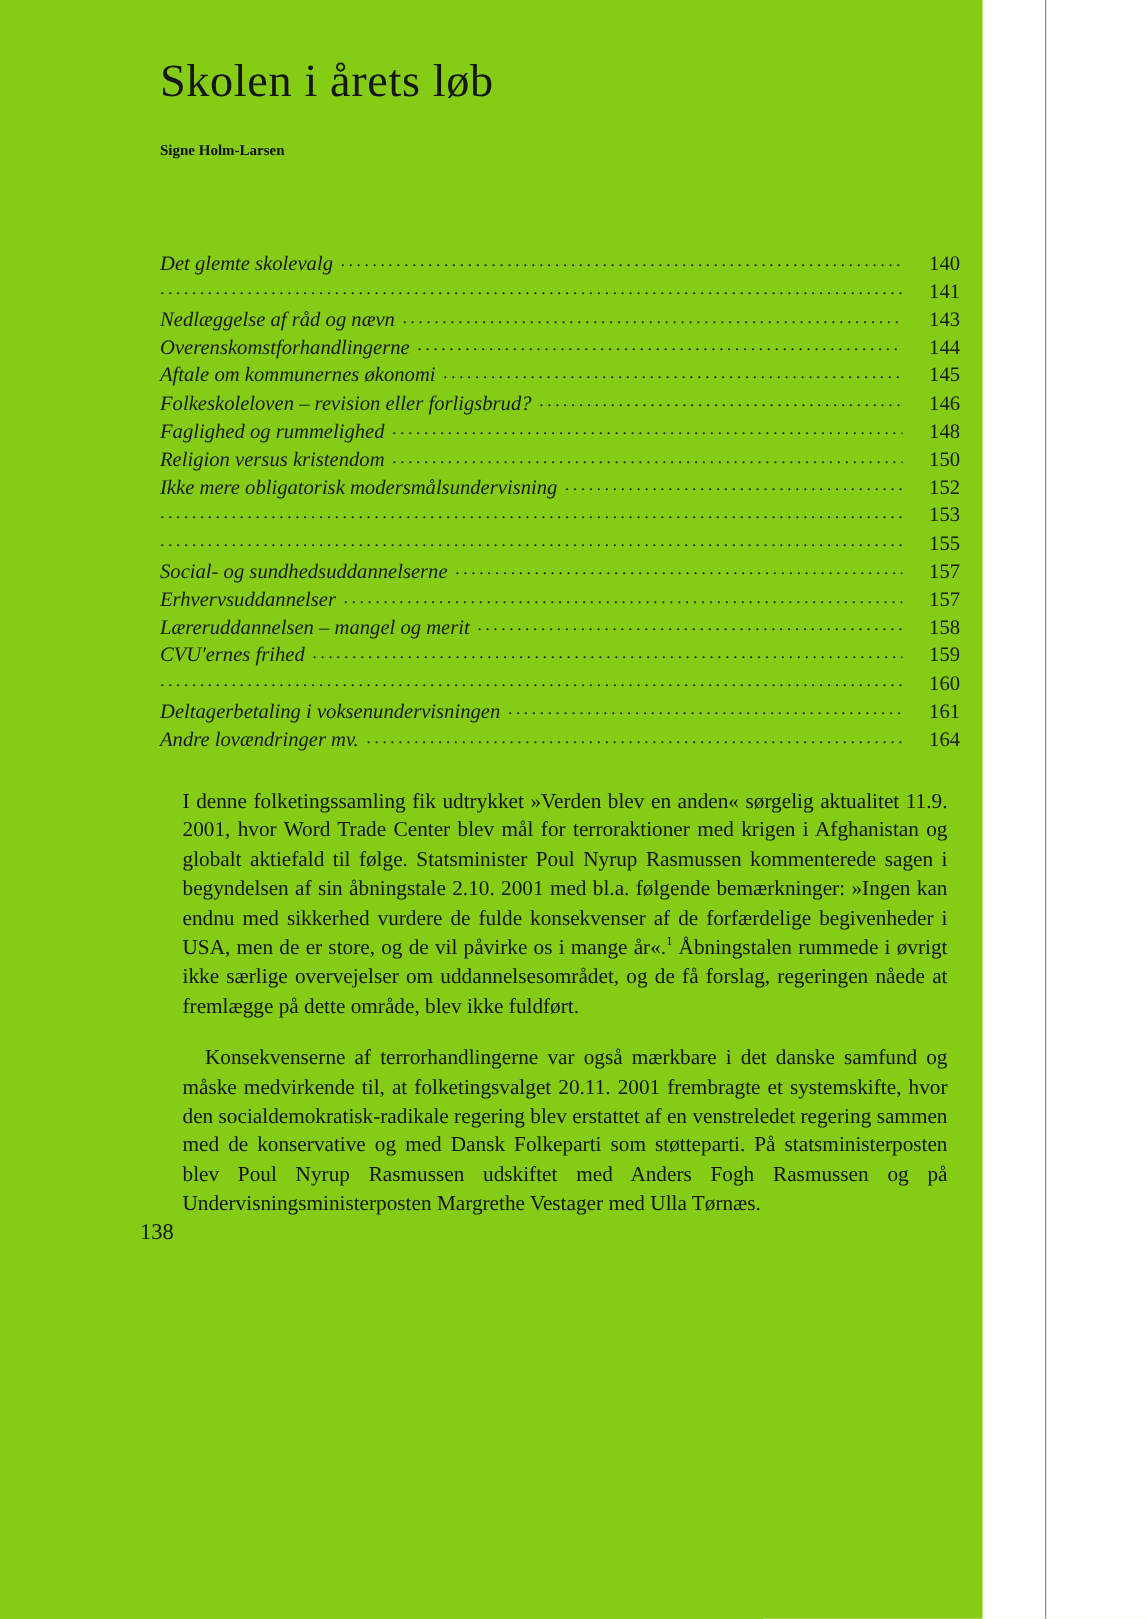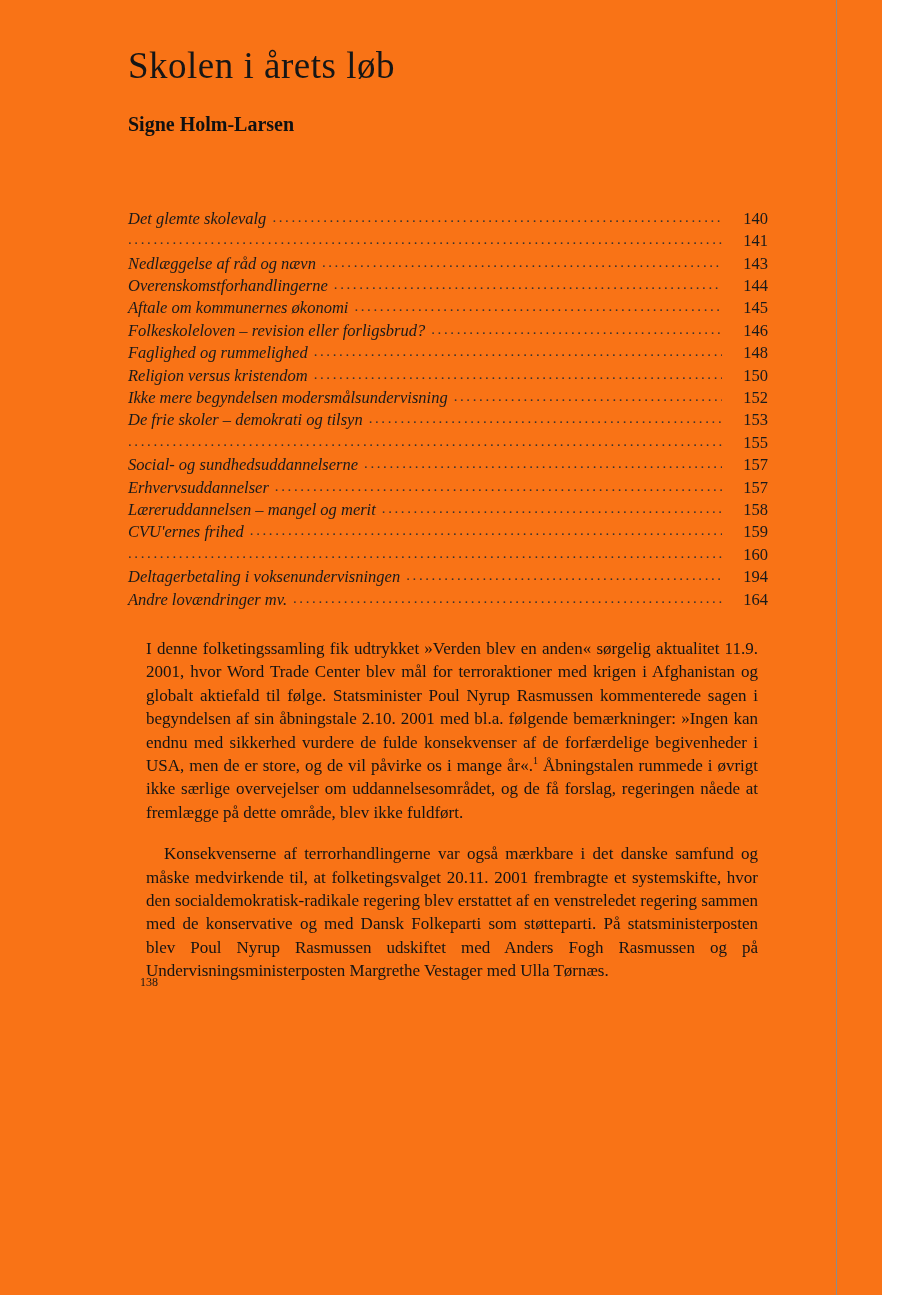--- a/index.html
+++ b/index.html
@@ -13,23 +13,23 @@
     position: relative;
     font-family: "Liberation Serif", serif;
     color: #1a1a1a;
     overflow: hidden;
   }
 
   .page {
     position: absolute;
     top: 0;
     left: 0;
-    width: 882px;
+    width: 786px;
     height: 1295px;
-    background: #f97316;
+    background: #84cc16;
   }
 
   
   .edge-rule {
     position: absolute;
     top: 0;
     left: 836px;
     width: 1px;
     height: 1295px;
     background: #8b8b8b;
@@ -56,21 +56,21 @@
     font-family: "Liberation Serif", serif;
     font-style: italic;
     font-size: 20px;
     font-weight: 400;
     margin: 0 0 28px 0;
     color: #1a1a1a;
   }
 
   .doc-author {
     font-family: "Liberation Serif", serif;
-    font-size: 20px;
+    font-size: 12px;
     font-weight: 700;
     margin: 0 0 72px 0;
     color: #111;
   }
 
   
   .toc {
     margin: 0 0 26px 0;
     padding: 0;
     list-style: none;
@@ -119,23 +119,23 @@
     text-indent: 18px;
   }
   .body-text sup {
     font-size: 10px;
     vertical-align: super;
     line-height: 0;
   }
 
   .folio {
     position: absolute;
-    left: 140px;
+    left: 112px;
     top: 975px;
-    font-size: 12px;
+    font-size: 18px;
     color: #161616;
   }
 </style>
 </head>
 <body>
 
 <div class="page">
 
   <div class="edge-rule"></div>
 
@@ -180,26 +180,25 @@
           <span class="toc-label">Faglighed og rummelighed</span>
           <span class="toc-dots">...........................................................................................................</span>
           <span class="toc-page">148</span>
         </div>
         <div class="toc-row">
           <span class="toc-label">Religion versus kristendom</span>
           <span class="toc-dots">...........................................................................................................</span>
           <span class="toc-page">150</span>
         </div>
         <div class="toc-row">
-          <span class="toc-label">Ikke mere begyndelsen modersmålsundervisning</span>
+          <span class="toc-label">Ikke mere obligatorisk modersmålsundervisning</span>
           <span class="toc-dots">...........................................................................................................</span>
           <span class="toc-page">152</span>
         </div>
         <div class="toc-row">
-          <span class="toc-label">De frie skoler – demokrati og tilsyn</span>
           <span class="toc-dots">...........................................................................................................</span>
           <span class="toc-page">153</span>
         </div>
         <div class="toc-row">
           <span class="toc-dots">...........................................................................................................</span>
           <span class="toc-page">155</span>
         </div>
         <div class="toc-row">
           <span class="toc-label">Social- og sundhedsuddannelserne</span>
           <span class="toc-dots">...........................................................................................................</span>
@@ -220,21 +219,21 @@
           <span class="toc-dots">...........................................................................................................</span>
           <span class="toc-page">159</span>
         </div>
         <div class="toc-row">
           <span class="toc-dots">...........................................................................................................</span>
           <span class="toc-page">160</span>
         </div>
         <div class="toc-row">
           <span class="toc-label">Deltagerbetaling i voksenundervisningen</span>
           <span class="toc-dots">...........................................................................................................</span>
-          <span class="toc-page">194</span>
+          <span class="toc-page">161</span>
         </div>
         <div class="toc-row">
           <span class="toc-label">Andre lovændringer mv.</span>
           <span class="toc-dots">...........................................................................................................</span>
           <span class="toc-page">164</span>
         </div>
       </div>
 
     <p class="body-text"><span>I denne folketingssamling fik udtrykket »Verden blev en anden« sørgelig aktualitet 11.9. 2001, hvor Word Trade Center blev mål for terroraktioner med krigen i Afghanistan og globalt aktiefald til følge. Statsminister Poul Nyrup Rasmussen kommenterede sagen i begyndelsen af sin åbningstale 2.10. 2001 med bl.a. følgende bemærkninger: »Ingen kan endnu med sikkerhed vurdere de fulde konsekvenser af de forfærdelige begivenheder i USA, men de er store, og de vil påvirke os i mange år«.</span><sup>1</sup><span> Åbningstalen rummede i øvrigt ikke særlige overvejelser om uddannelsesområdet, og de få forslag, regeringen nåede at fremlægge på dette område, blev ikke fuldført.</span></p>
 

